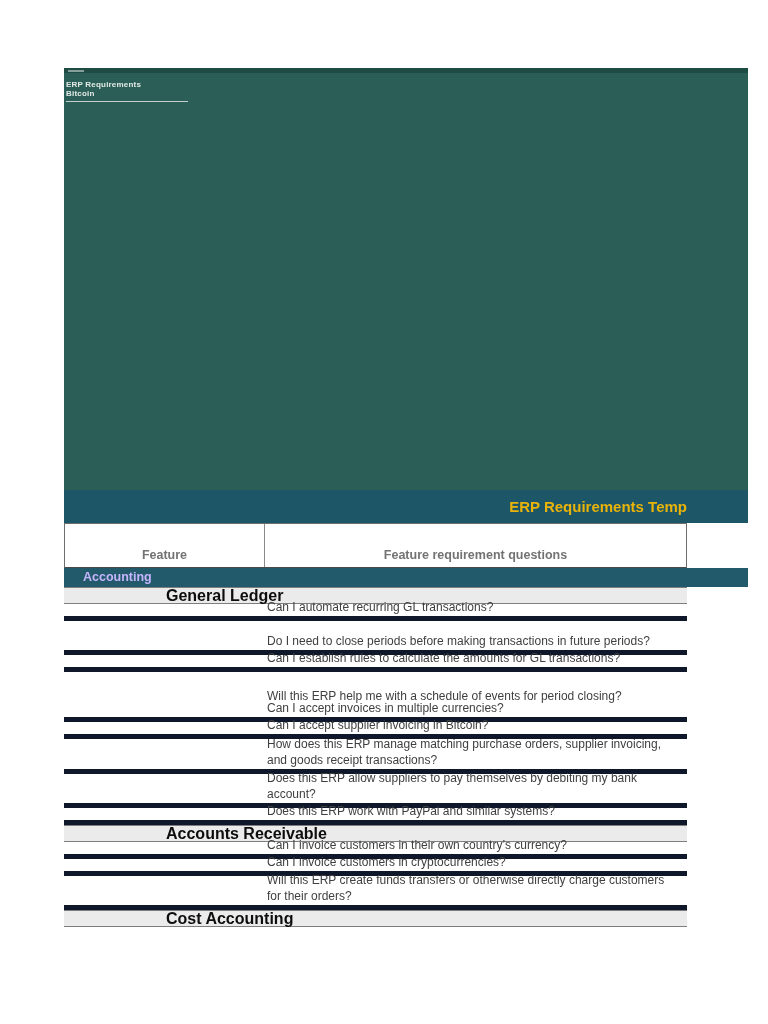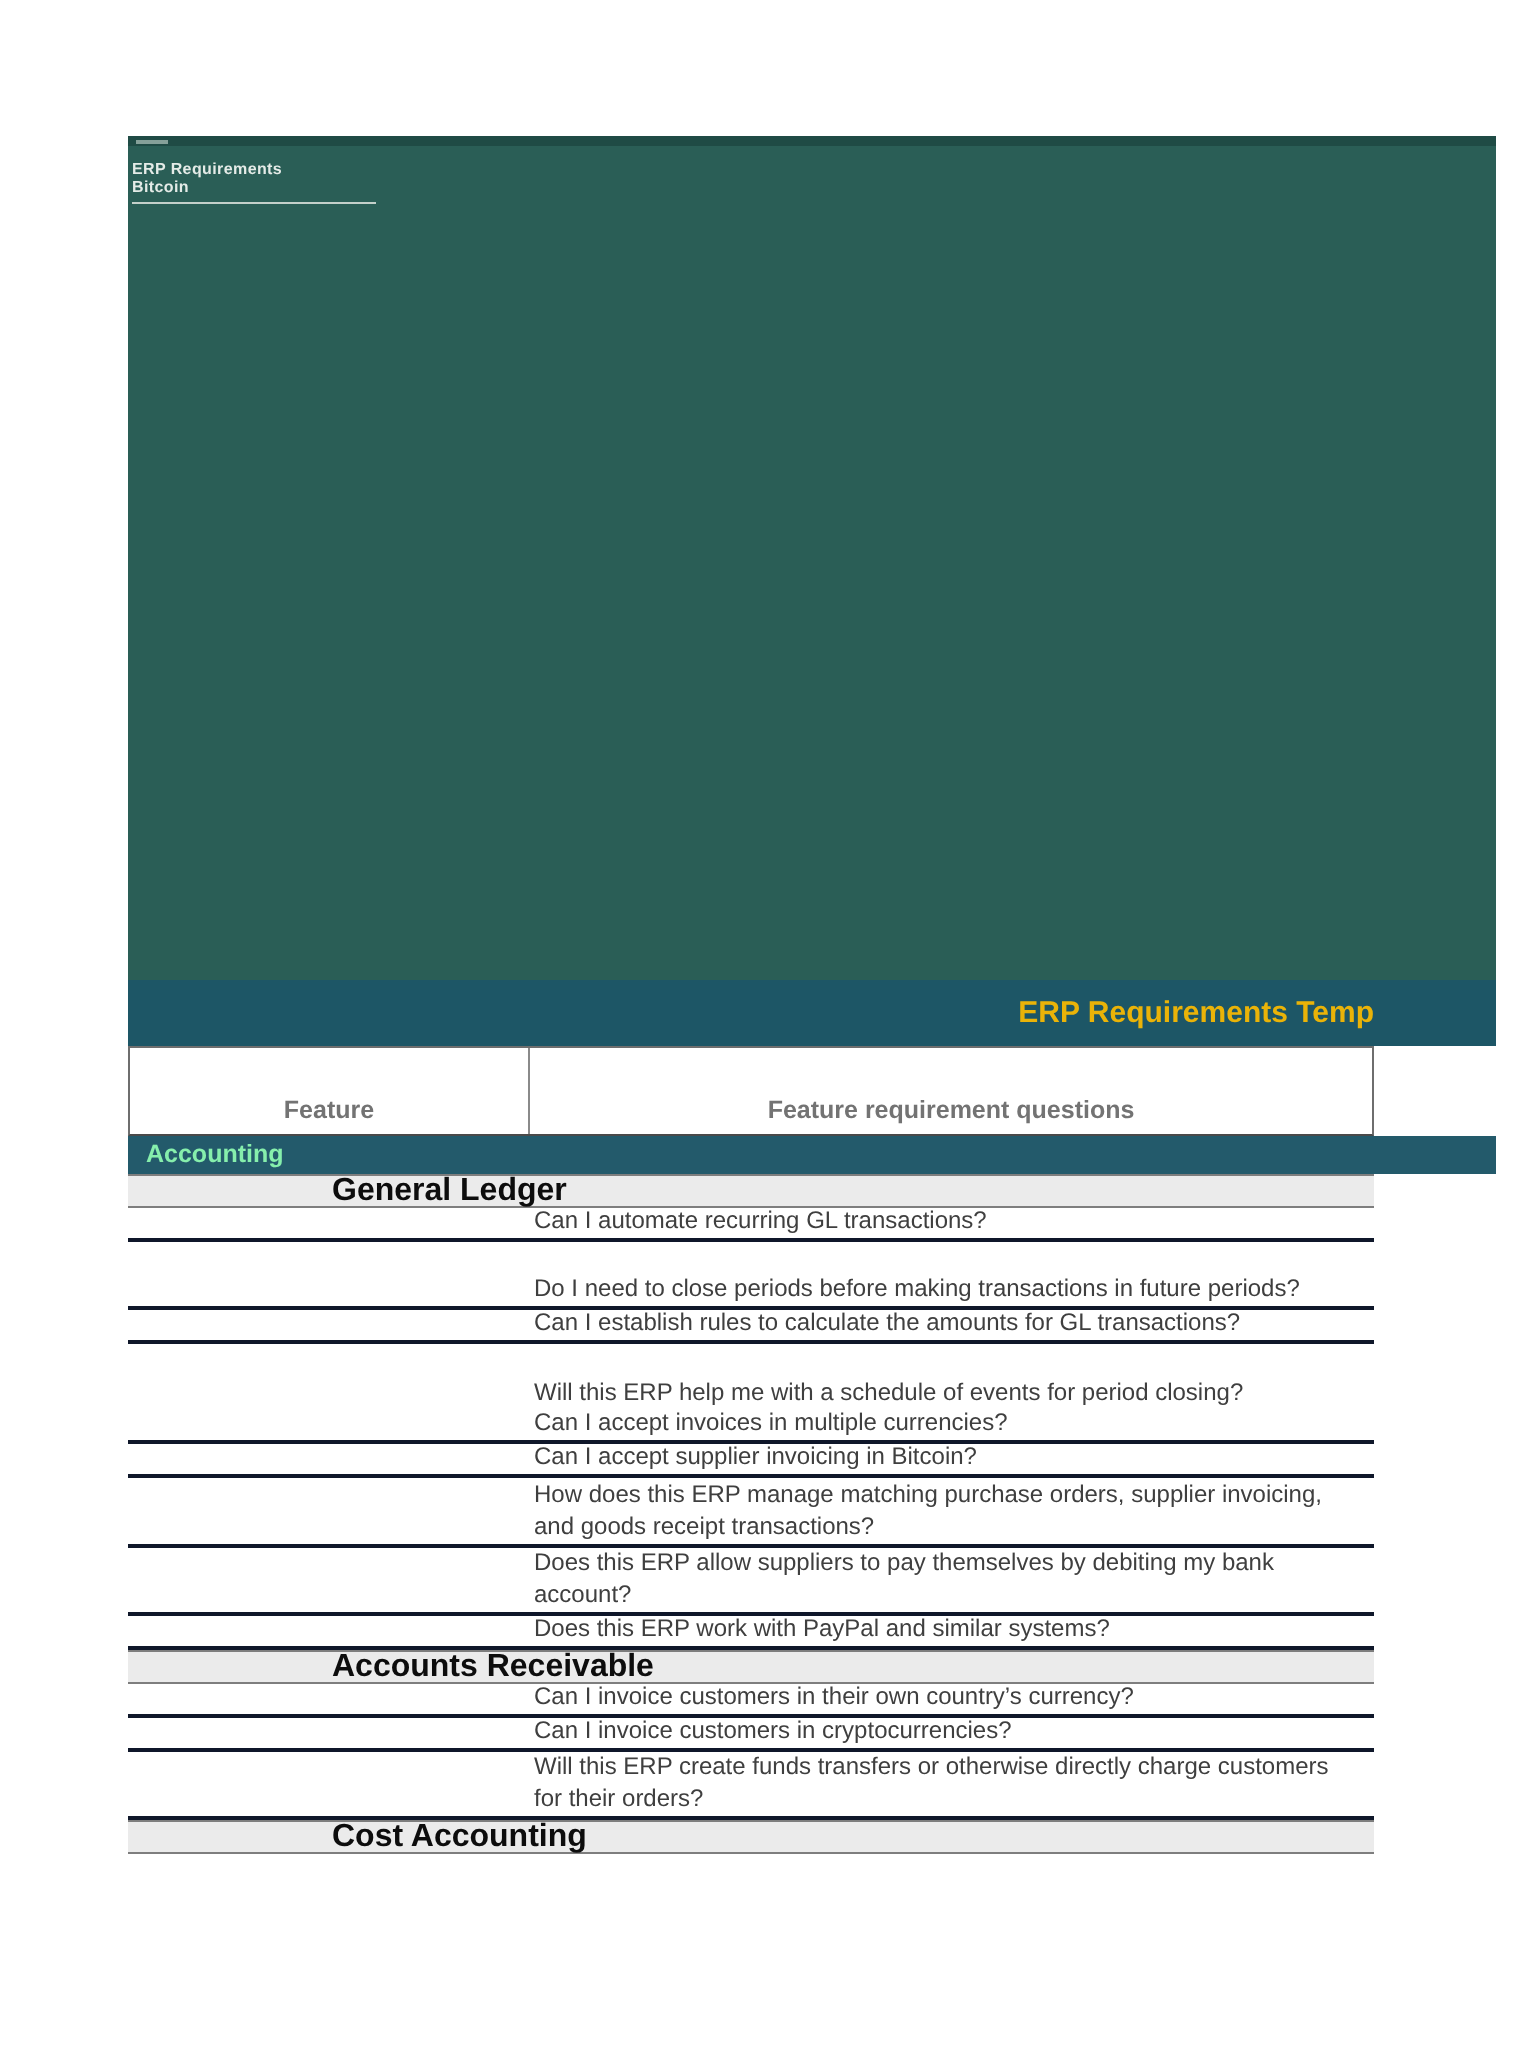--- a/index.html
+++ b/index.html
@@ -26,29 +26,29 @@
   
   .sheet{position:absolute;left:64px;top:523px;width:684px;}
   .thead{box-sizing:border-box;width:623px;height:45px;display:flex;
          border:1px solid #6e6e6e;border-bottom-color:#4a4a4a;background:#ffffff;}
   .th{display:flex;align-items:flex-end;justify-content:center;
       padding-bottom:5px;font-size:12.5px;font-weight:bold;color:#737373;box-sizing:border-box;}
   .th.c1{flex:0 0 200px;border-right:1px solid #8a8a8a;}
   .th.c2{flex:1;}
 
   .group-band{box-sizing:border-box;width:684px;height:19px;line-height:19px;
-      background:var(--accounting_bg,#235a6b);color:#86efac;
-      font-size:12.5px;font-weight:bold;padding-left:9px;}
+      background:var(--accounting_bg,#235a6b);color:#c4b5fd;
+      font-size:12.5px;font-weight:bold;padding-left:19px;}
 
   .row{box-sizing:border-box;width:623px;background:#ffffff;}
   .row.sec{height:17px;line-height:15px;background:var(--subsection_bg,#ebebeb);
       border-top:1px solid #7e7e7e;border-bottom:1px solid #7e7e7e;
       font-size:16px;font-weight:bold;color:#0d0d0d;padding-left:102px;}
   .row.q{display:flex;align-items:flex-end;
-      padding:0 12px 1px 203px;border-bottom:2px solid #0f172a;
+      padding:0 12px 1px 203px;border-bottom:5px solid #0f172a;
       font-size:12px;line-height:16px;color:#3f3f3f;}
   .row.h1{height:17px;}
   .row.h2{height:34px;}
   .row.h2b{height:35px;}
   .row.tall{height:33px;border-bottom:none;}
 </style>
 </head>
 <body>
 
 <div id="screen">

